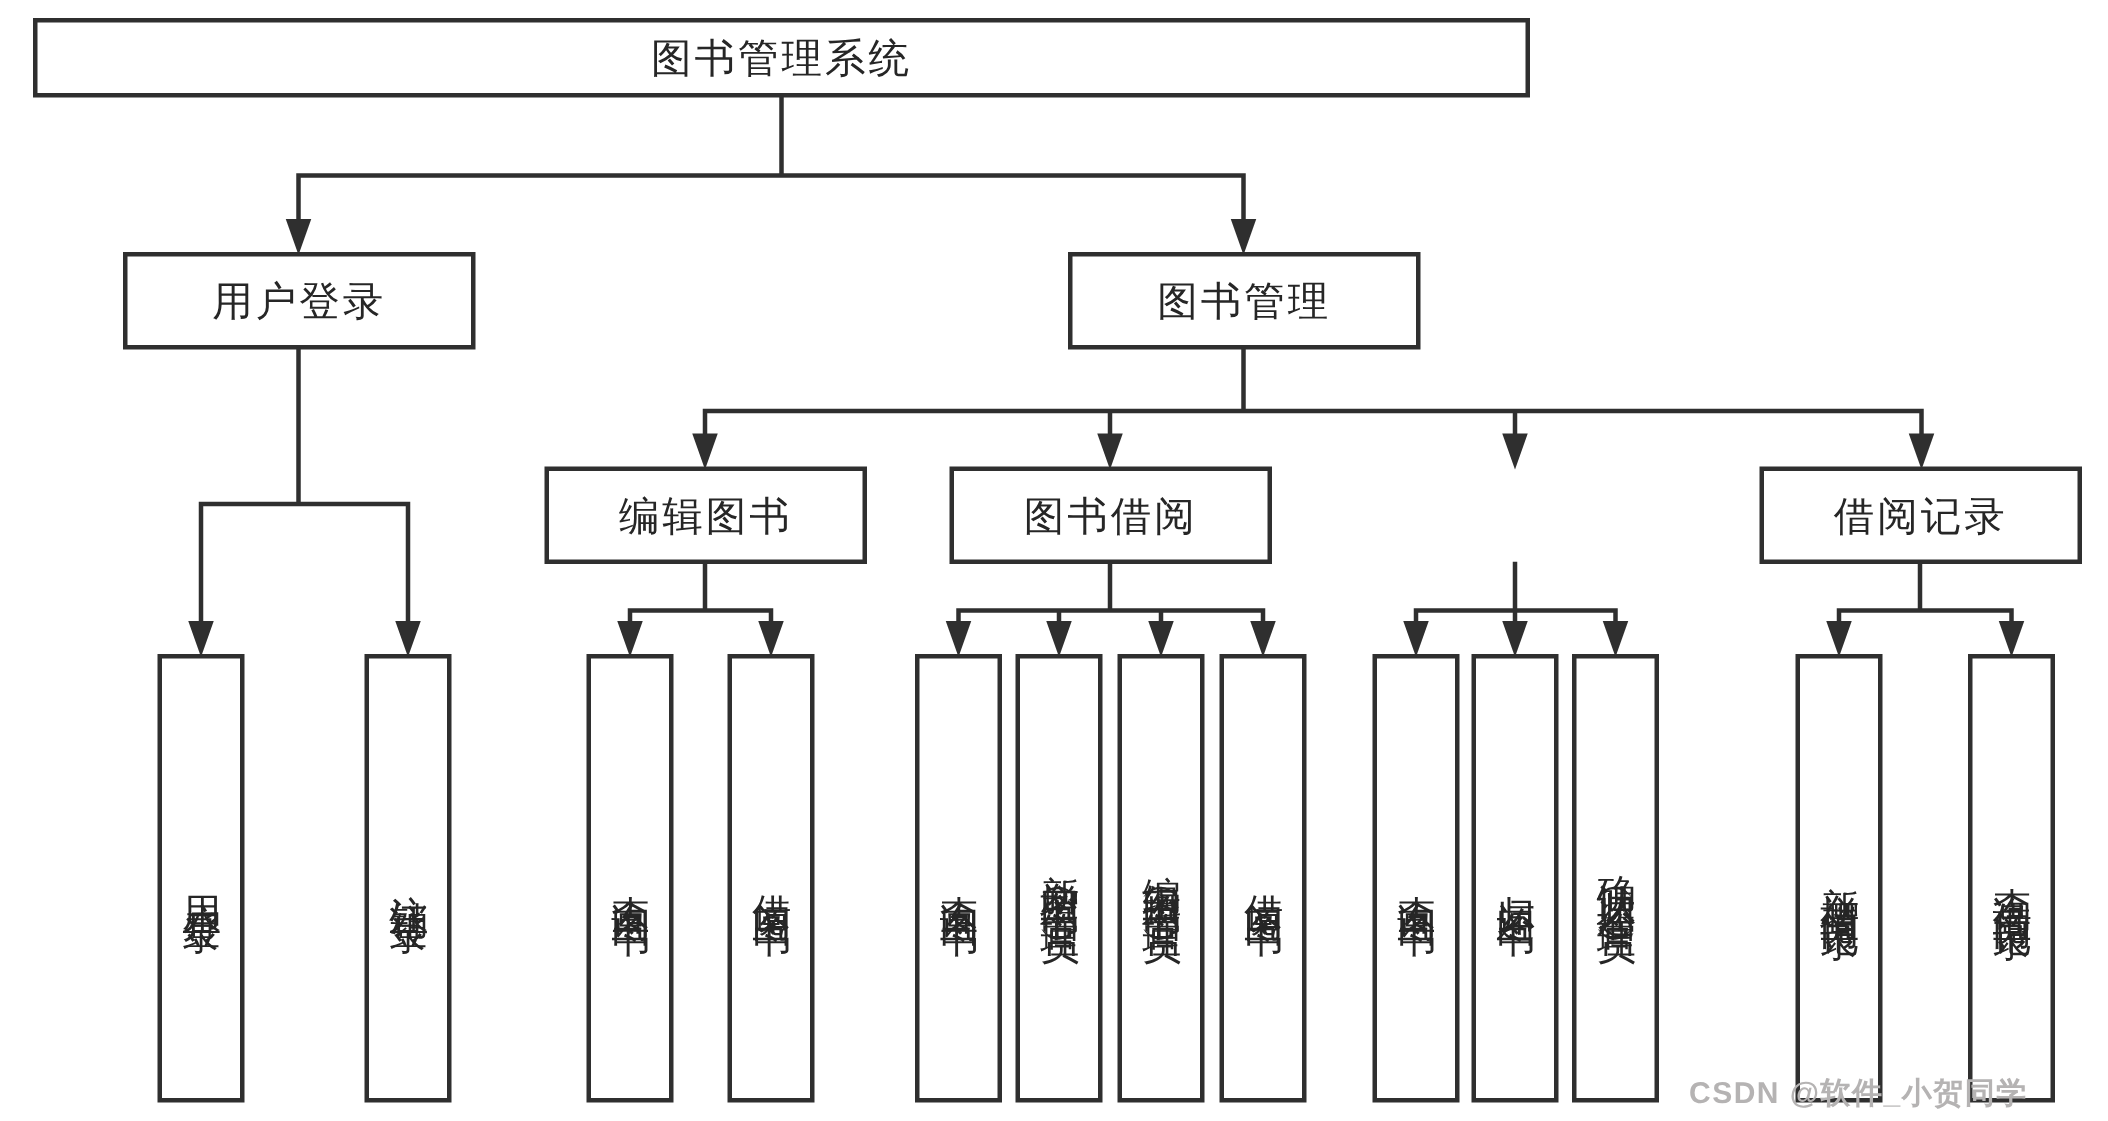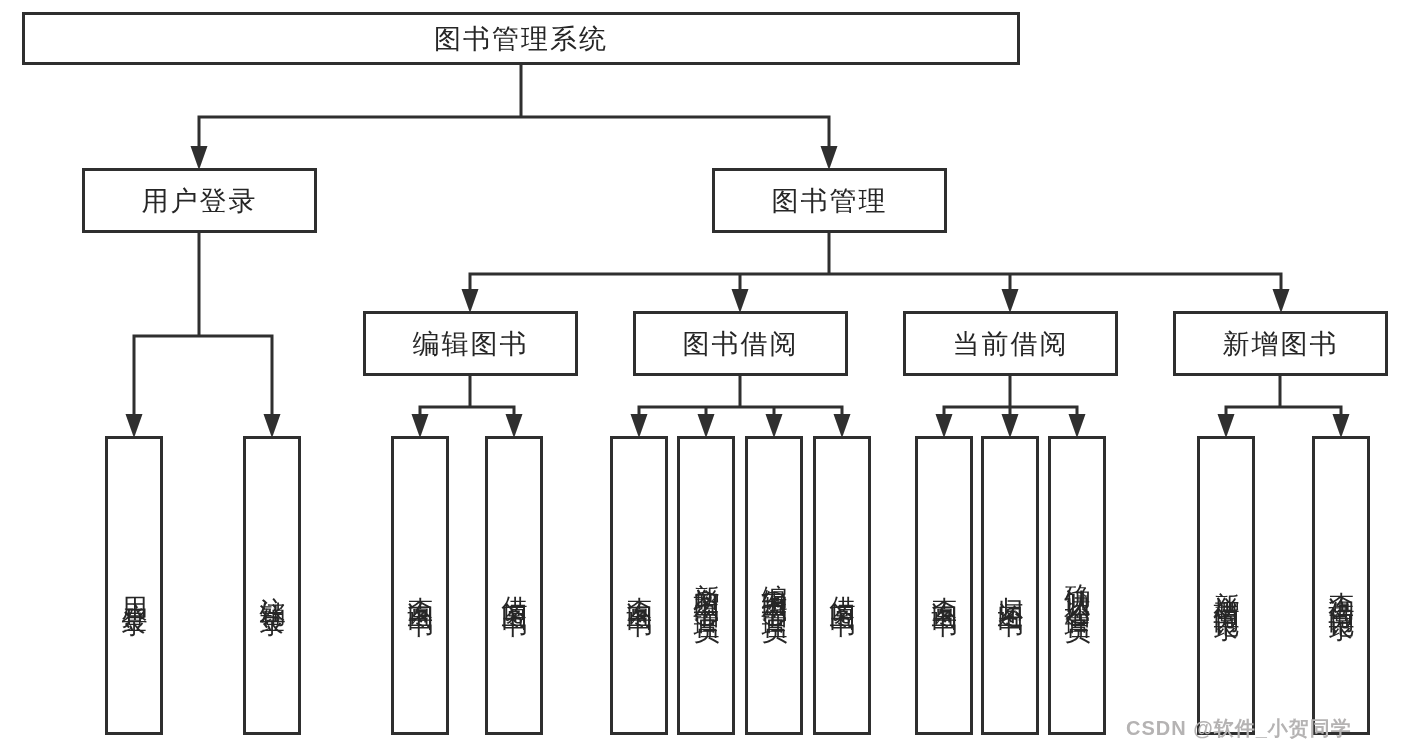--- a/index.html
+++ b/index.html
@@ -141,25 +141,22 @@
   <div class="node node-l2 node-h" style="left:712px;text-align:right;">
     <span>图书管理</span>
   </div>
 
   <div class="node node-l3 node-h" style="left:363px;">
     <span>编辑图书</span>
   </div>
   <div class="node node-l3 node-h" style="left:633px;">
     <span>图书借阅</span>
   </div>
-  <div class="node node-l3 node-h" style="left:903px;">
-    <span>当前借阅</span>
-  </div>
   <div class="node node-l3 node-h" style="left:1173px;">
-    <span>新增图书</span>
+    <span>借阅记录</span>
   </div>
 
   <div class="node leaf" style="left:105px;">
     <span class="vtext">用户登录</span>
   </div>
   <div class="node leaf" style="left:243px;">
     <span class="vtext">注销登录</span>
   </div>
 
   <div class="node leaf" style="left:391px;">

